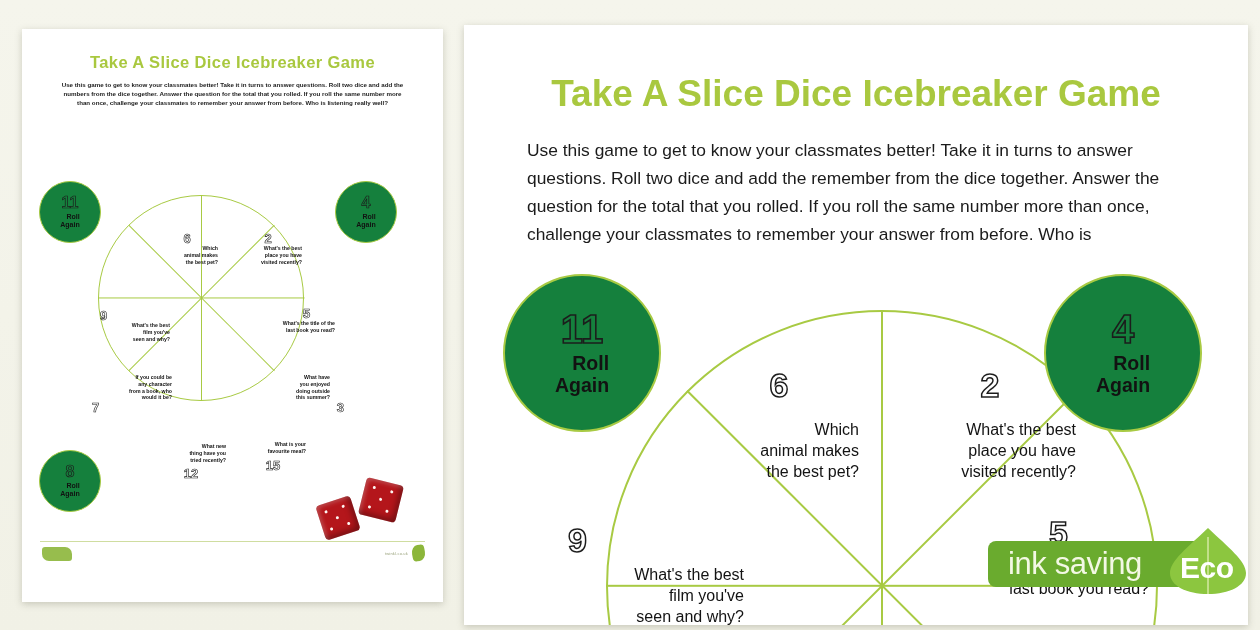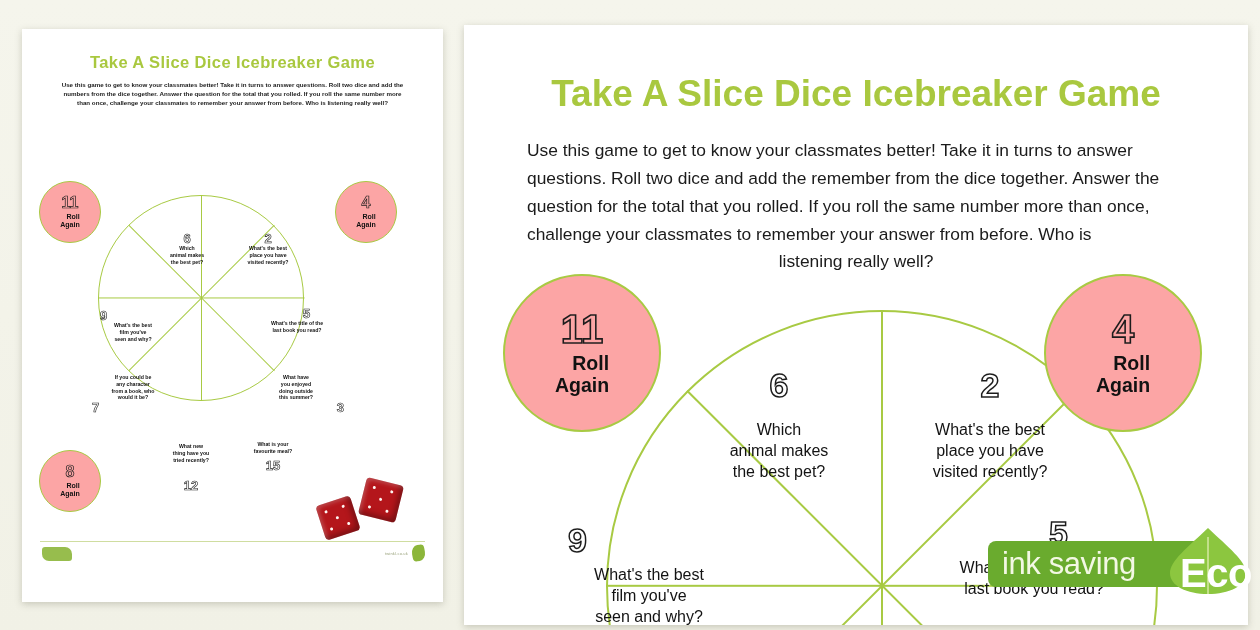--- a/index.html
+++ b/index.html
@@ -108,21 +108,21 @@
     background: #a8ca43;
     transform-origin: 50% 0%;
   }
 
   
   .roll-circle {
     position: absolute;
     border-radius: 50%;
     border-style: solid;
     border-color: #a8ca43;
-    background: #fca5a5;
+    background: #15803d;
     box-sizing: border-box;
     display: flex;
     flex-direction: column;
     align-items: center;
     justify-content: center;
     z-index: 6;
   }
   #wheel-left .roll-circle { width: 62px; height: 62px; border-width: 1.1px; }
   #wheel-right .roll-circle { width: 158px; height: 158px; border-width: 2.6px; }
 
@@ -154,20 +154,21 @@
     display: block;
     color: transparent;
     font-weight: bold;
     line-height: 1;
   }
   .slice .slice-q {
     display: block;
     color: #131313;
     font-weight: bold;
     line-height: 1.3;
+    text-align: right;
   }
   #wheel-left .slice .slice-num { font-size: 13px; -webkit-text-stroke: .6px #1c1c1c; }
   #wheel-left .slice .slice-q   { font-size: 5.2px; }
   #wheel-right .slice .slice-num { font-size: 34px; -webkit-text-stroke: 1.5px #1c1c1c; }
   #wheel-right .slice .slice-q   { font-size: 16px; font-weight: normal; }
 
   
   .die {
     position: absolute;
     background: #b4161b;
@@ -232,33 +233,33 @@
     width: 224px; height: 46px;
     background: #6aab2e;
     border-radius: 8px;
     display: flex;
     align-items: center;
   }
   #eco-bar-text {
     color: #f3f8e4;
     font-size: 31px;
     font-weight: normal;
-    margin-left: 14px;
+    margin-left: 20px;
     letter-spacing: -.4px;
   }
   #eco-leaf {
     position: absolute;
     left: 168px; top: 0;
     width: 104px; height: 68px;
   }
   #eco-leaf-text {
     position: absolute;
     left: 192px; top: 24px;
     color: #ffffff;
-    font-size: 40px;
+    font-size: 30px;
     font-weight: bold;
     letter-spacing: -.5px;
     z-index: 3;
   }
 </style>
 </head>
 <body>
 
 <div id="stage">
 
@@ -327,21 +328,21 @@
         <span class="slice-q">
           <span>What is your</span><br><span>favourite meal?</span>
         </span>
         <span class="slice-num" style="margin-top:4px;">15</span>
       </div>
 
       <div class="slice" style="left:134px;top:274px;width:70px;">
         <span class="slice-q">
           <span>What new</span><br><span>thing have you</span><br><span>tried recently?</span>
         </span>
-        <span class="slice-num" style="margin-top:16px;">12</span>
+        <span class="slice-num" style="margin-top:4px;">12</span>
       </div>
 
       <div class="slice" style="left:72px;top:205px;width:78px;">
         <span class="slice-q">
           <span>If you could be</span><br><span>any character</span><br><span>from a book, who</span><br><span>would it be?</span>
         </span>
         <span class="slice-num" style="text-align:left;margin-left:-2px;">7</span>
       </div>
 
       <div class="slice" style="left:74px;top:140px;width:74px;">
@@ -378,21 +379,20 @@
 
   <div class="page" id="page-right">
 
     <div class="doc-title">Take A Slice Dice Icebreaker Game</div>
 
     <div class="doc-intro">
       <span>Use this game to get to know your classmates better! Take it in turns to answer</span>
       <span>questions.  Roll two dice and add the remember from the dice together. Answer</span>
       <span>the question for the total that you rolled. If you roll the same number more than</span>
       <span>once, challenge your classmates to remember your answer from before. Who is</span>
-      <span class="last-line">listening really well?</span>
     </div>
 
     <div class="wheel-wrap" id="wheel-right">
       <div class="wheel"></div>
 
       <div class="spoke" style="left:417px;top:40px;width:2.4px;height:552px;"></div>
       <div class="spoke" style="left:417px;top:40px;width:2.4px;height:552px;transform:rotate(45deg);transform-origin:50% 50%;"></div>
       <div class="spoke" style="left:417px;top:40px;width:2.4px;height:552px;transform:rotate(90deg);transform-origin:50% 50%;"></div>
       <div class="spoke" style="left:417px;top:40px;width:2.4px;height:552px;transform:rotate(135deg);transform-origin:50% 50%;"></div>
 

